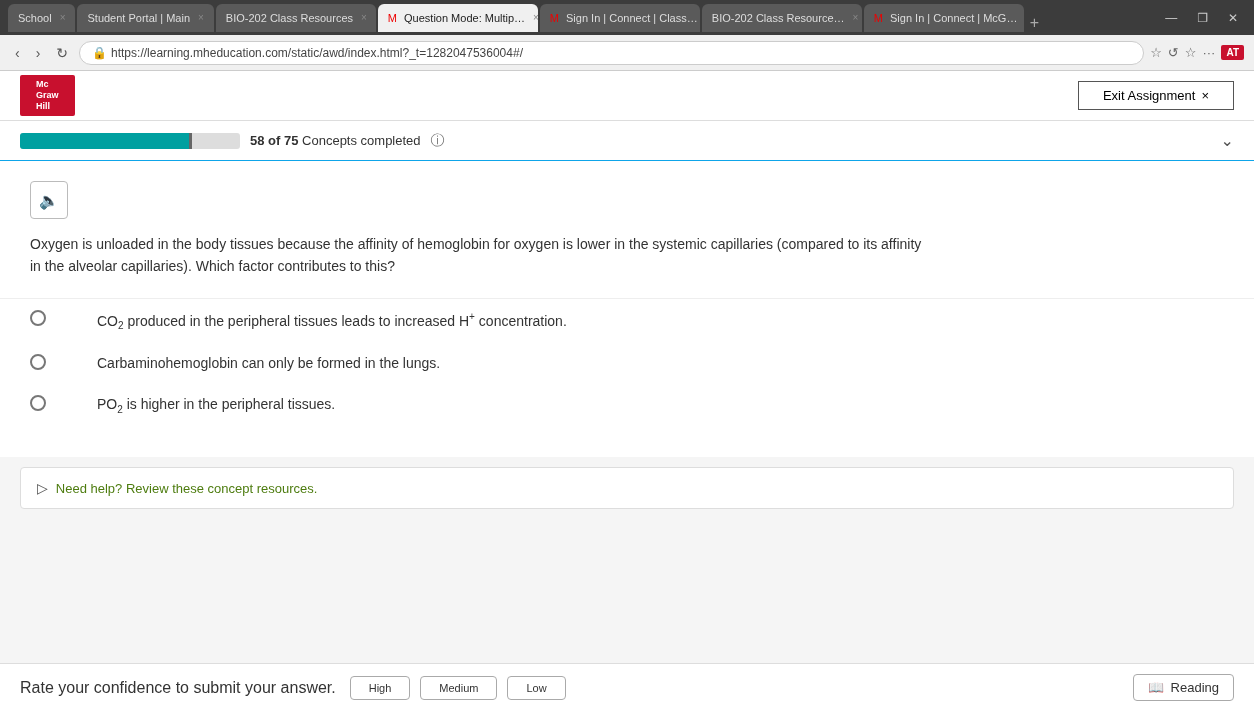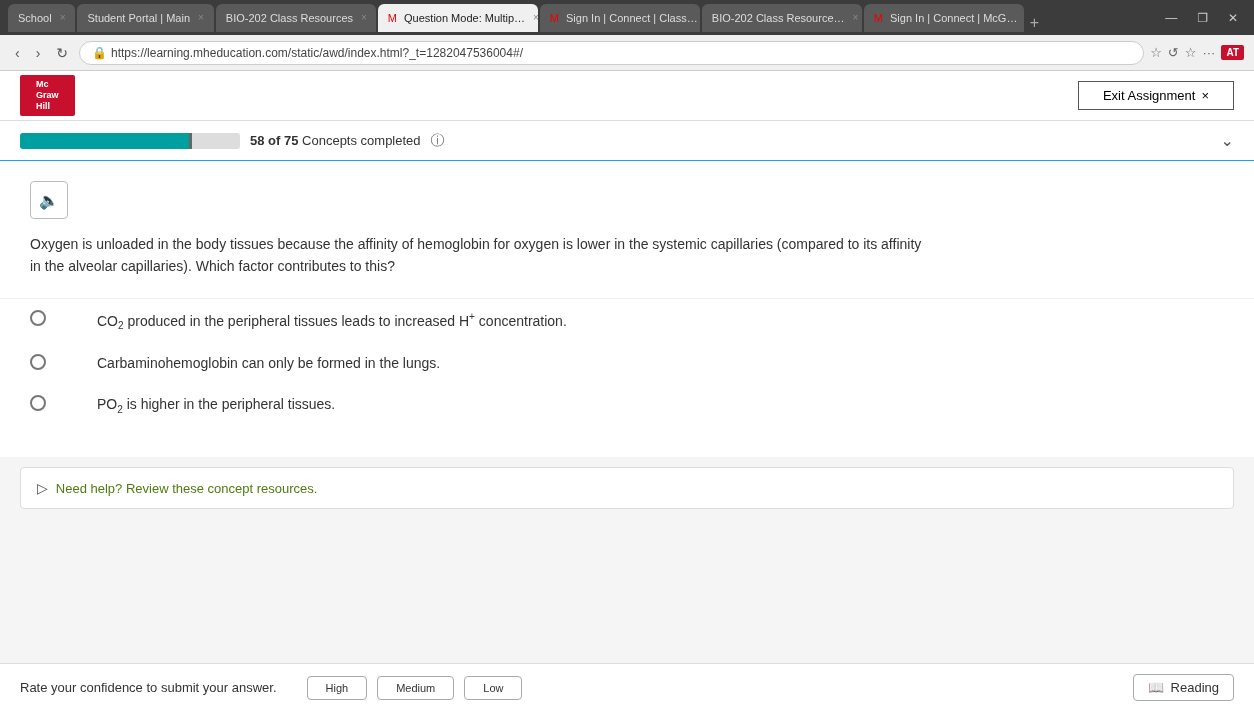--- a/index.html
+++ b/index.html
@@ -57,21 +57,21 @@
     sub { font-size: 10px; }
     sup { font-size: 10px; }
 
     
     .help-section { margin: 10px 20px; background: white; border: 1px solid #ddd; border-radius: 4px; padding: 12px 16px; display: flex; align-items: center; gap: 8px; cursor: pointer; }
     .help-icon { color: #555; font-size: 14px; }
     .help-text { font-size: 13px; color: #4d7c0f; }
 
     
     .footer { background: white; border-top: 1px solid #ddd; height: 48px; display: flex; align-items: center; padding: 0 20px; gap: 10px; }
-    .footer-label { font-size: 13px; color: #333; margin-right: 20px; }
+    .footer-label { font-size: 16px; color: #333; margin-right: 4px; }
     .confidence-btn { background: white; border: 1px solid #aaa; border-radius: 4px; padding: 5px 18px; font-size: 11px; color: #333; cursor: pointer; }
     .reading-btn { margin-left: auto; background: white; border: 1px solid #aaa; border-radius: 4px; padding: 5px 14px; font-size: 13px; color: #333; cursor: pointer; display: flex; align-items: center; gap: 6px; }
     .spacer { flex: 1; }
   </style>
 </head>
 <body>
 
 <div class="browser-chrome">
   <div class="tab-bar">
     <div class="browser-tab">

